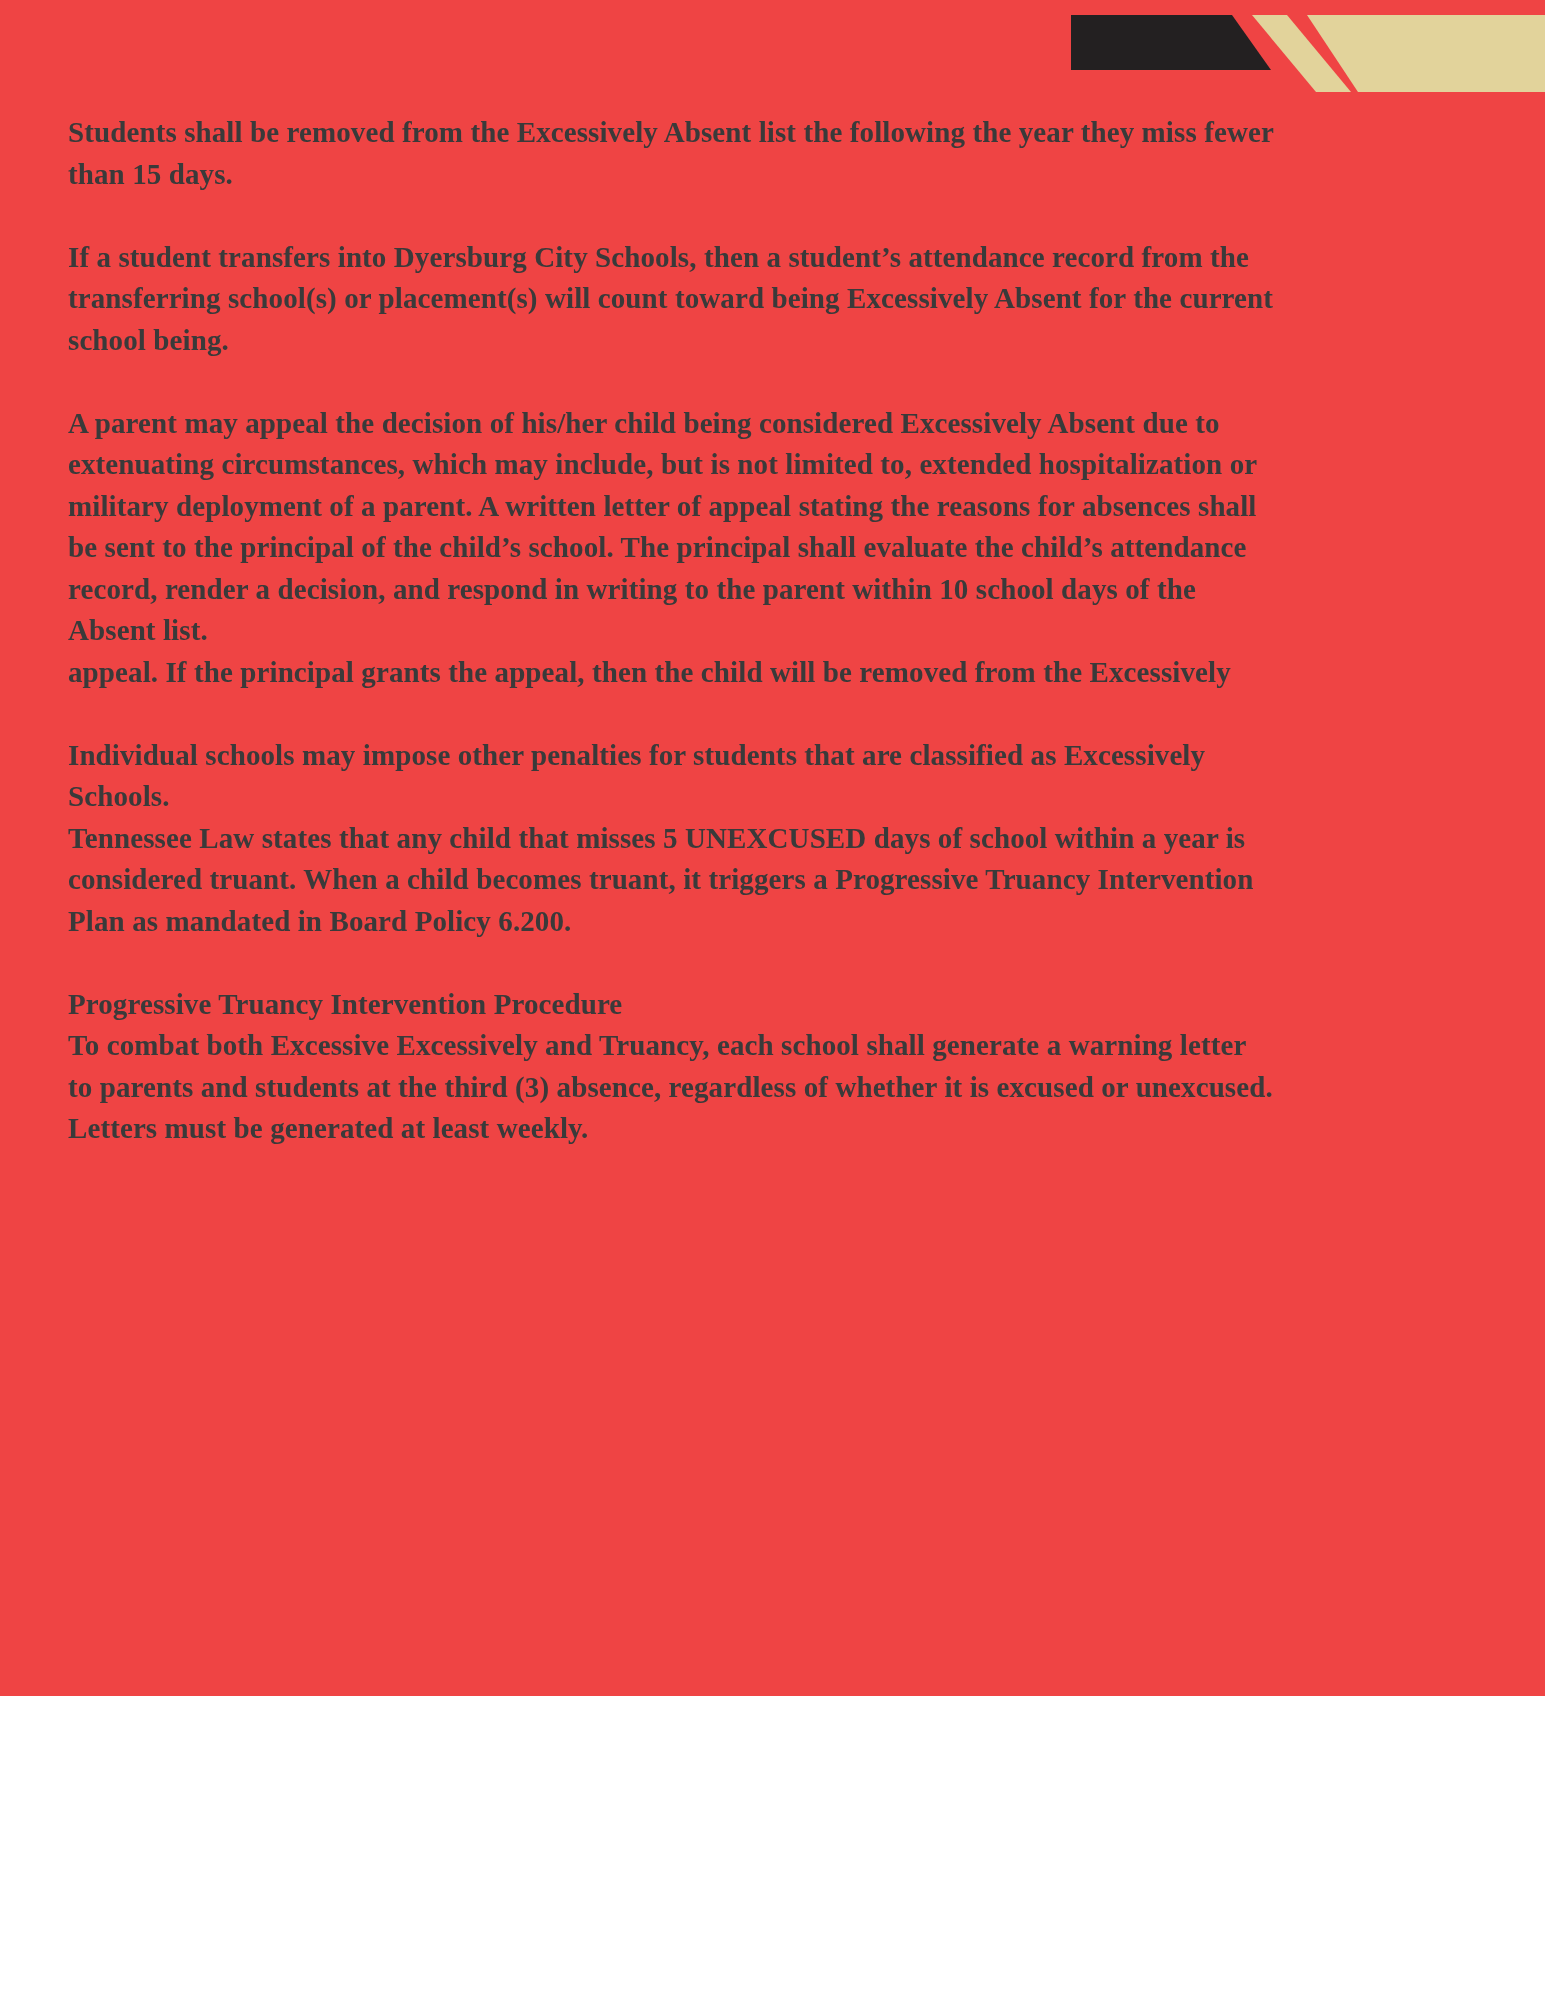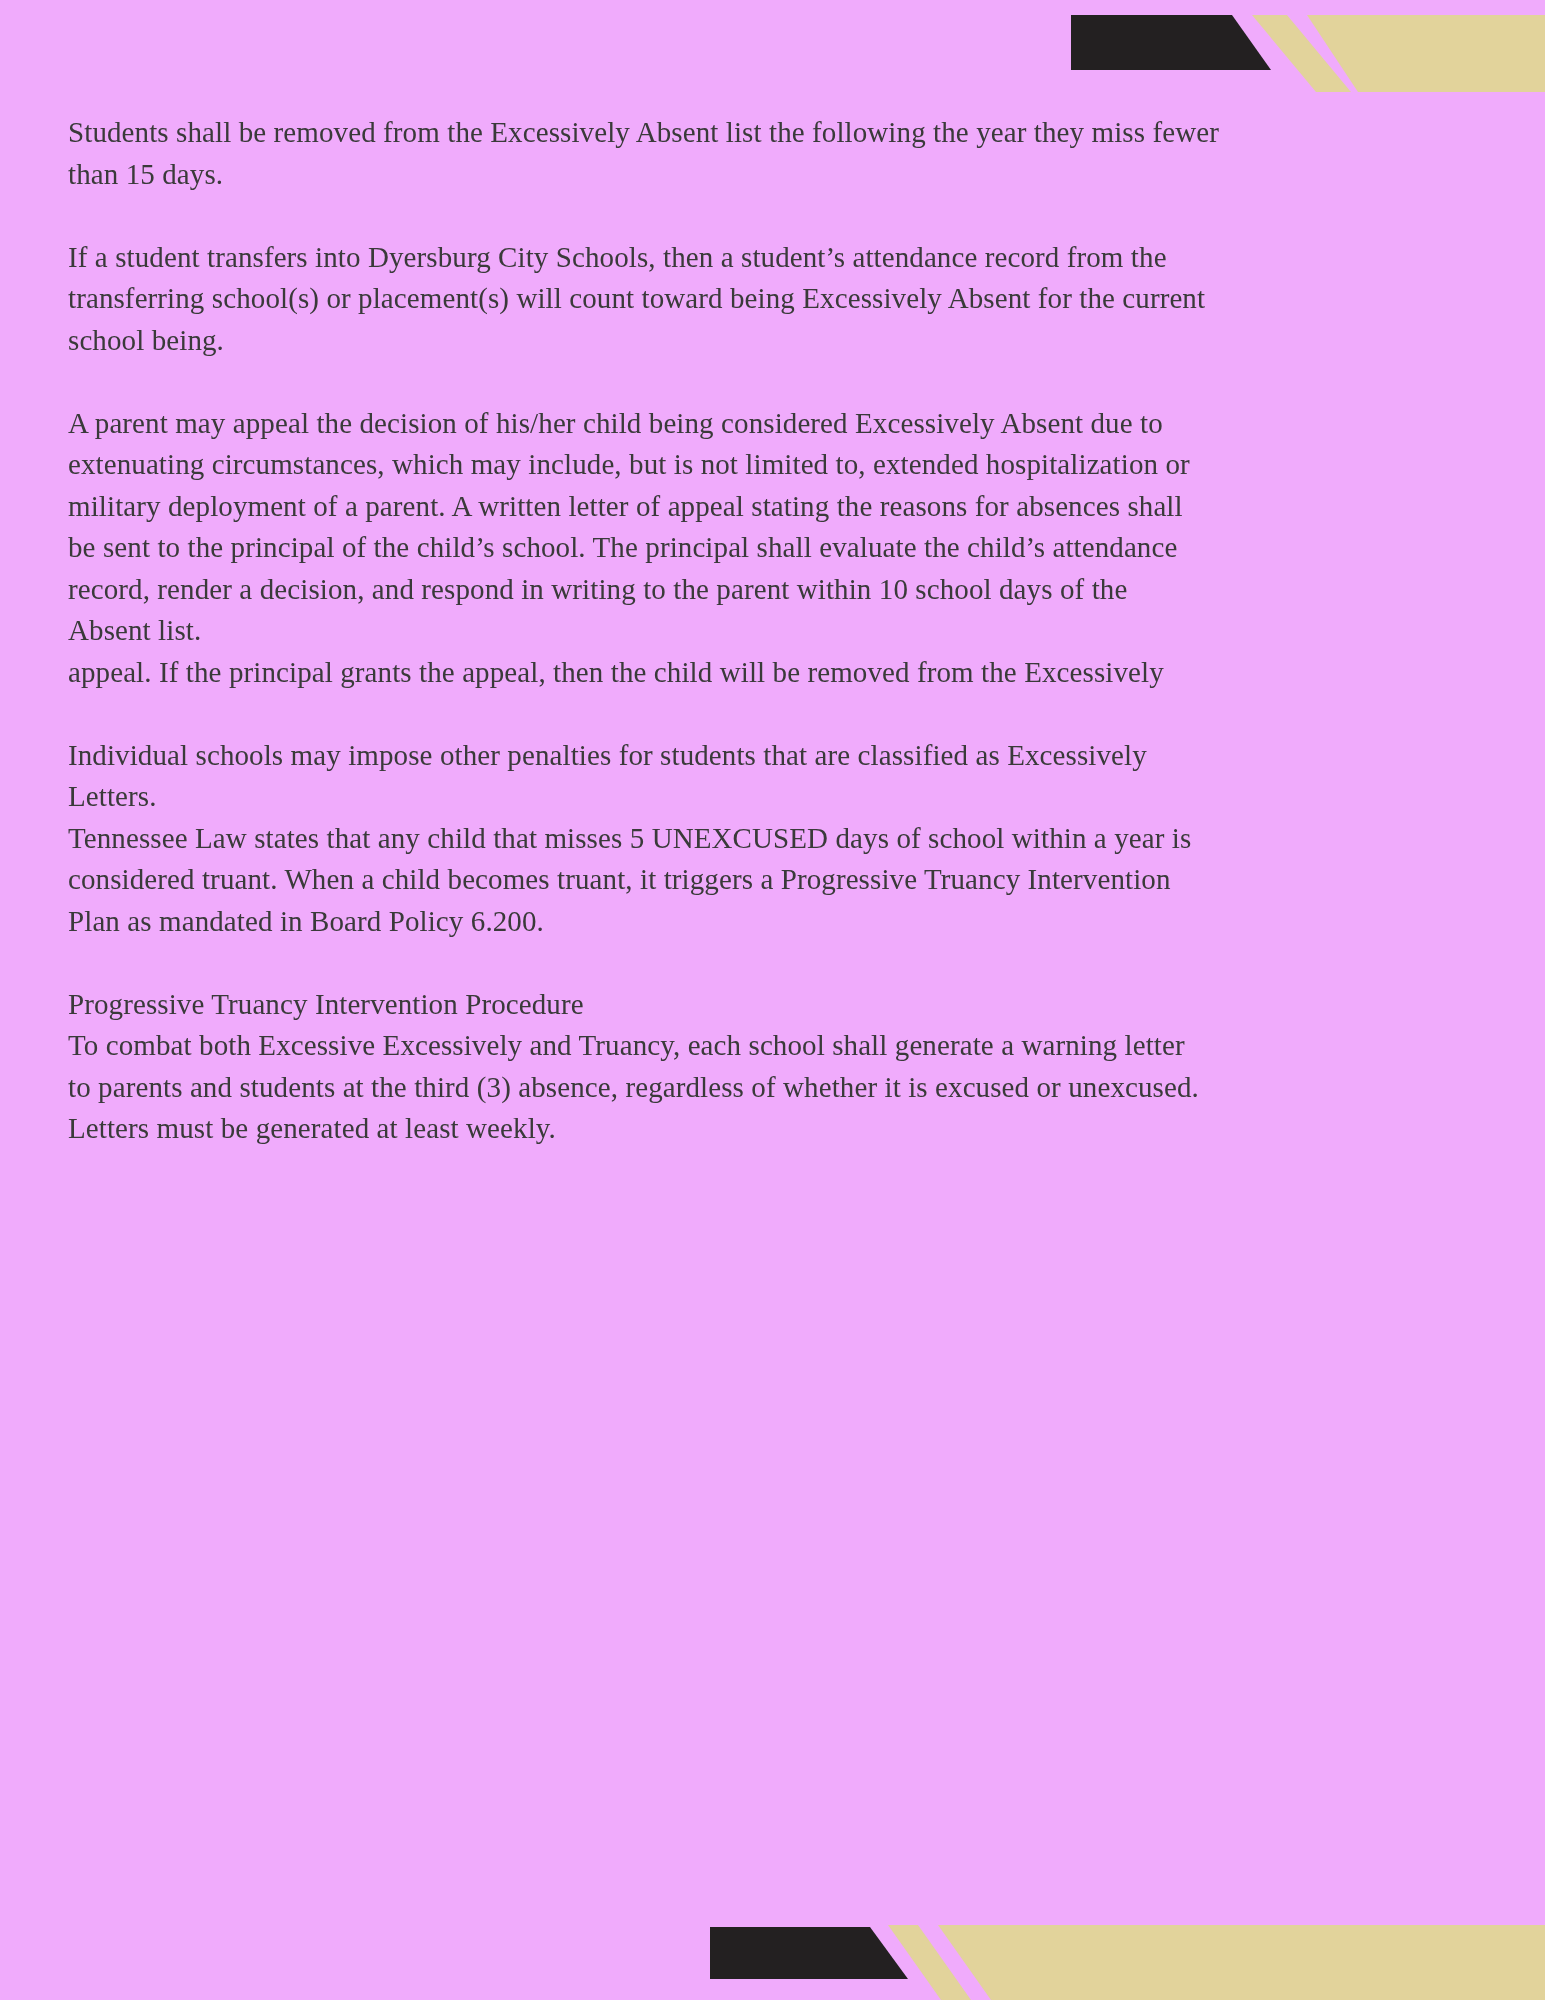--- a/index.html
+++ b/index.html
@@ -3,24 +3,25 @@
 <meta charset="utf-8">
 <style>
   html, body {
     margin: 0;
     padding: 0;
     background: #ffffff;
   }
   .page {
     position: relative;
     width: 1545px;
-    height: 2000px;
-    background: #f0abfc;
+    height: 1696px;
+    background: #ef4444;
     overflow: hidden;
     font-family: "Liberation Serif", "DejaVu Serif", serif;
+    font-weight: bold;
   }
   .deco-svg {
     position: absolute;
     left: 0;
     top: 0;
     width: 1545px;
     height: 2000px;
     pointer-events: none;
   }
   .text-block {
@@ -73,21 +74,21 @@
         <div class="text-line">A parent may appeal the decision of his/her child being considered Excessively Absent due to</div>
         <div class="text-line">extenuating circumstances, which may include, but is not limited to, extended hospitalization or</div>
         <div class="text-line">military deployment of a parent. A written letter of appeal stating the reasons for absences shall</div>
         <div class="text-line">be sent to the principal of the child’s school. The principal shall evaluate the child’s attendance</div>
         <div class="text-line">record, render a decision, and respond in writing to the parent within 10 school days of the</div>
         <div class="text-line">Absent list.</div>
         <div class="text-line">appeal. If the principal grants the appeal, then the child will be removed from the Excessively</div>
       </div>
       <div class="paragraph">
         <div class="text-line">Individual schools may impose other penalties for students that are classified as Excessively</div>
-        <div class="text-line">Letters.</div>
+        <div class="text-line">Schools.</div>
         <div class="text-line">Tennessee Law states that any child that misses 5 UNEXCUSED days of school within a year is</div>
         <div class="text-line">considered truant. When a child becomes truant, it triggers a Progressive Truancy Intervention</div>
         <div class="text-line">Plan as mandated in Board Policy 6.200.</div>
       </div>
       <div class="paragraph">
         <div class="text-line">Progressive Truancy Intervention Procedure</div>
         <div class="text-line">To combat both Excessive Excessively and Truancy, each school shall generate a warning letter</div>
         <div class="text-line">to parents and students at the third (3) absence, regardless of whether it is excused or unexcused.</div>
         <div class="text-line">Letters must be generated at least weekly.</div>
       </div>

